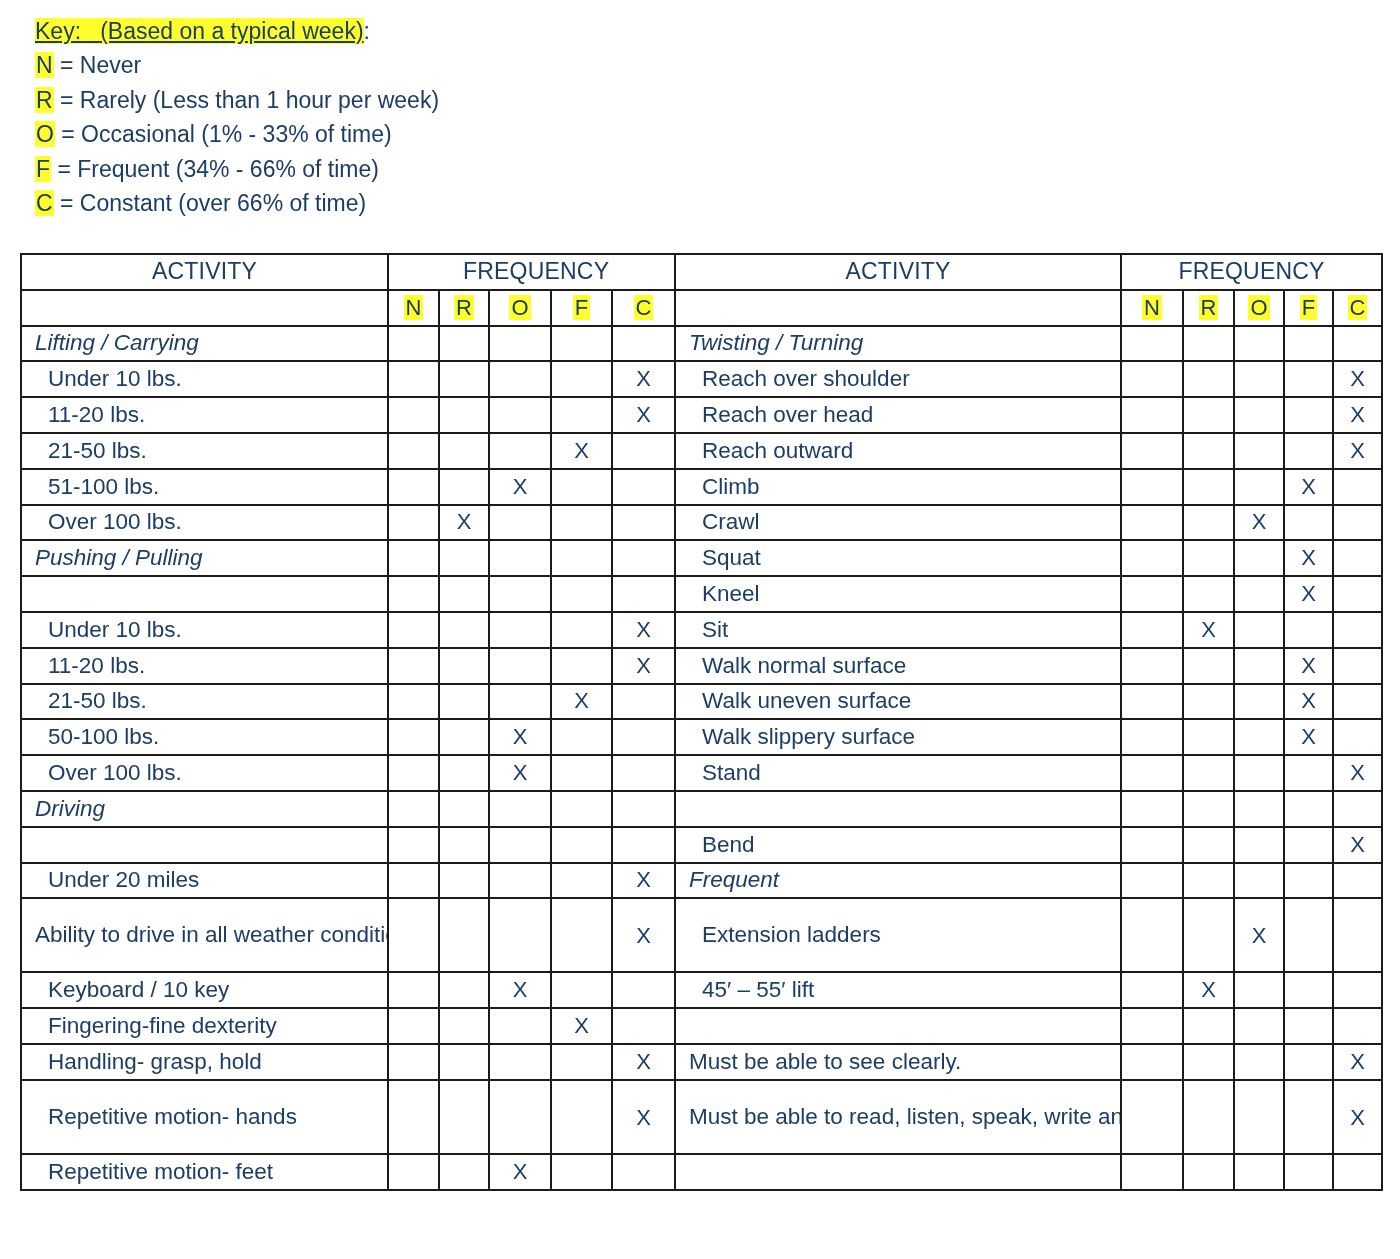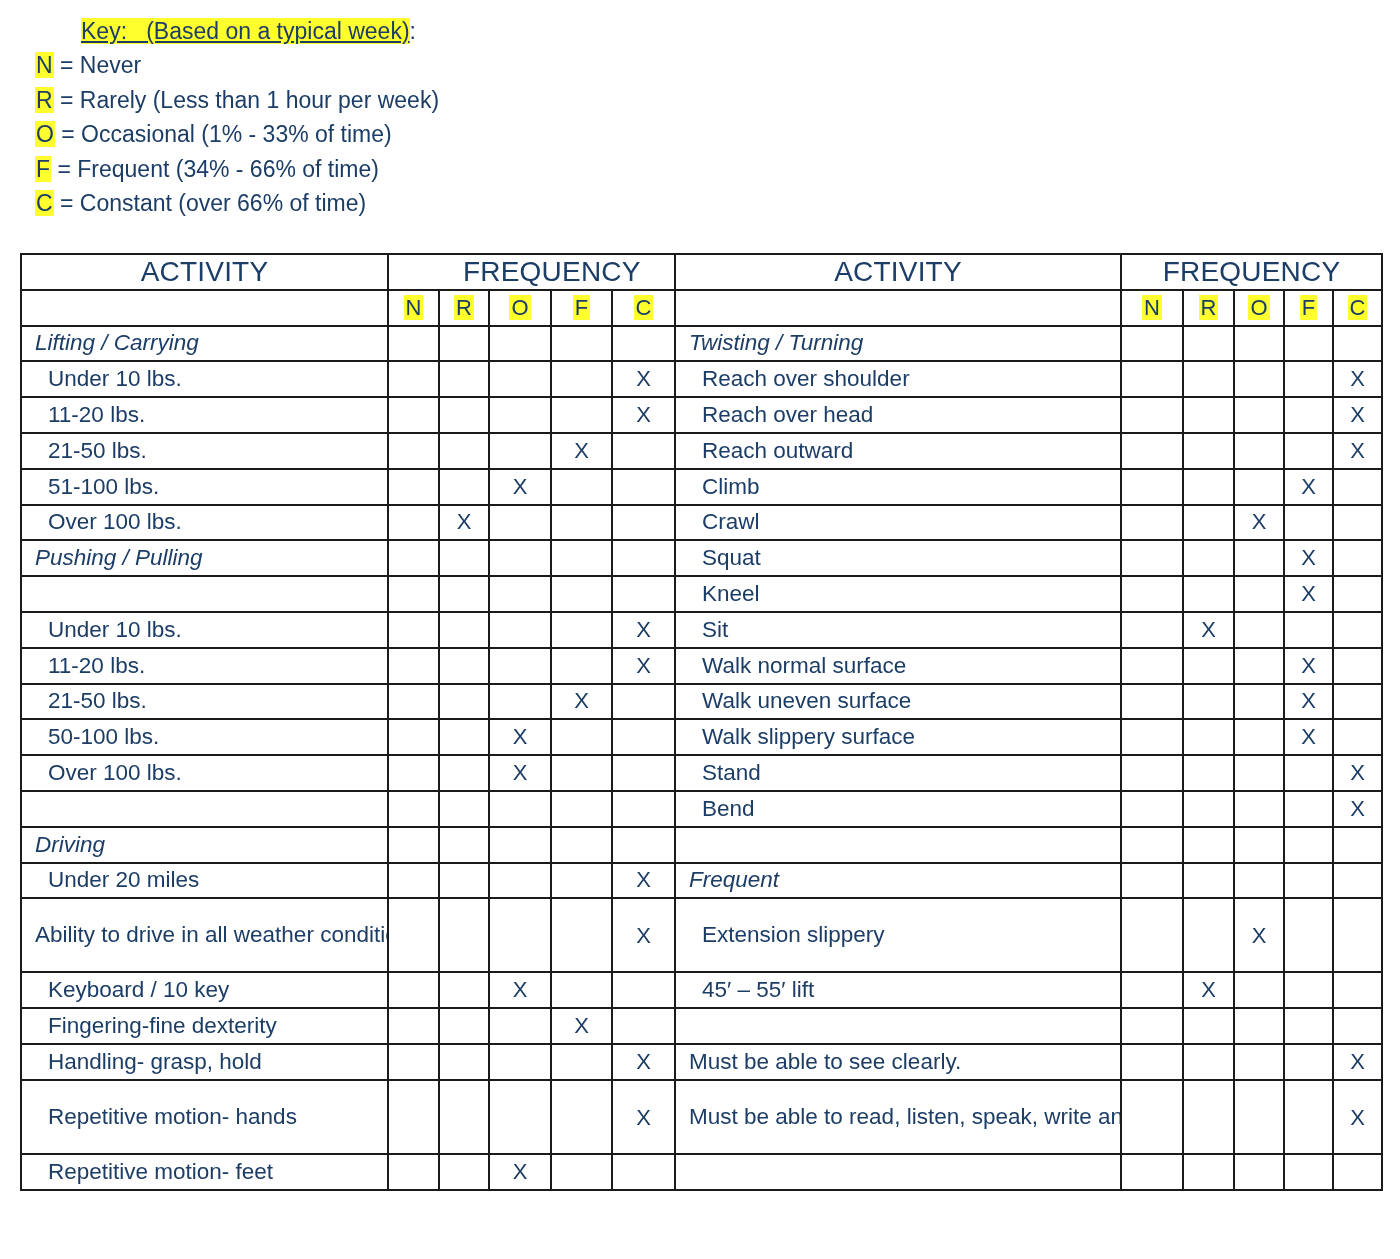--- a/index.html
+++ b/index.html
@@ -7,41 +7,41 @@
     width: 1400px; height: 1259px; position: relative; overflow: hidden;
     font-family: "Liberation Sans", "DejaVu Sans", sans-serif;
     color: #1a3f6b;
   }
   .key {
     position: absolute; left: 35px; top: 14px;
     font-size: 23px; line-height: 34.4px; color: #1c3d66;
   }
   .key .line { white-space: nowrap; }
   .hl { background: #ffff2e; }
-  .key-title { text-decoration: underline; margin-left: 46px; }
+  .key-title { text-decoration: underline; }
   .key .letter { background: #ffff2e; padding: 0 1px; }
 
   table.grid {
     position: absolute; left: 20px; top: 253px;
     width: 1361px;
     border-collapse: collapse;
     table-layout: fixed;
     font-size: 22.5px;
   }
   table.grid td, table.grid th {
     border: 2px solid #1b1b1b;
     padding: 0;
     height: 33.8px;
     vertical-align: middle;
     color: #1c3d66;
     font-weight: normal;
     overflow: hidden;
     white-space: nowrap;
   }
-  th.hdr { text-align: center; font-weight: bold; font-size: 28px; color: #1d4a85; letter-spacing: 0.2px; border-radius: 11px; }
+  th.hdr { text-align: center; font-weight: bold; font-size: 23px; color: #1d4a85; letter-spacing: 0.2px; border-radius: 11px; }
   th.hdr-freq { text-align: left; padding-left: 74px !important; }
   th.letter { text-align: center; font-weight: bold; font-size: 22px; color: #1d4a85; }
   th.letter span { background: #ffff2e; padding: 0 2px; }
   td.cat { font-style: italic; font-weight: bold; color: #1d4a85; padding-left: 13px !important; }
   td.item { padding-left: 26px !important; margin-left: 44px; }
   td.item-flush { padding-left: 13px !important; }
   td.mark { text-align: center; font-size: 22px; color: #1c3d66; }
   td.multi { white-space: normal; line-height: 34px; vertical-align: top; padding-top: 0 !important; }
   tr.tall td { height: 70px; }
   td.top { vertical-align: top; padding-top: 2px !important; }
@@ -274,46 +274,46 @@
         <td class="mark"></td>
         <td class="mark"></td>
         <td class="item">Stand</td>
         <td class="mark"></td>
         <td class="mark"></td>
         <td class="mark"></td>
         <td class="mark"></td>
         <td class="mark">X</td>
       </tr>
       <tr>
+        <td class="cat">Driving</td>
+        <td class="mark"></td>
+        <td class="mark"></td>
+        <td class="mark"></td>
+        <td class="mark"></td>
+        <td class="mark"></td>
         <td class="item"></td>
         <td class="mark"></td>
         <td class="mark"></td>
         <td class="mark"></td>
         <td class="mark"></td>
         <td class="mark"></td>
+      </tr>
+      <tr>
+        <td class="item"></td>
+        <td class="mark"></td>
+        <td class="mark"></td>
+        <td class="mark"></td>
+        <td class="mark"></td>
+        <td class="mark"></td>
         <td class="item">Bend</td>
         <td class="mark"></td>
         <td class="mark"></td>
         <td class="mark"></td>
         <td class="mark"></td>
         <td class="mark">X</td>
-      </tr>
-      <tr>
-        <td class="cat">Driving</td>
-        <td class="mark"></td>
-        <td class="mark"></td>
-        <td class="mark"></td>
-        <td class="mark"></td>
-        <td class="mark"></td>
-        <td class="item"></td>
-        <td class="mark"></td>
-        <td class="mark"></td>
-        <td class="mark"></td>
-        <td class="mark"></td>
-        <td class="mark"></td>
       </tr>
       <tr>
         <td class="item">Under 20 miles</td>
         <td class="mark"></td>
         <td class="mark"></td>
         <td class="mark"></td>
         <td class="mark"></td>
         <td class="mark">X</td>
         <td class="cat">Frequent</td>
         <td class="mark"></td>
@@ -322,21 +322,21 @@
         <td class="mark"></td>
         <td class="mark"></td>
       </tr>
       <tr class="tall">
         <td class="item-flush multi">Ability to drive in all weather conditions, night and day.</td>
         <td class="mark top"></td>
         <td class="mark top"></td>
         <td class="mark top"></td>
         <td class="mark top"></td>
         <td class="mark top">X</td>
-        <td class="item multi">Extension slippery</td>
+        <td class="item multi">Extension ladders</td>
         <td class="mark top"></td>
         <td class="mark top"></td>
         <td class="mark top">X</td>
         <td class="mark top"></td>
         <td class="mark top"></td>
       </tr>
       <tr>
         <td class="item">Keyboard / 10 key</td>
         <td class="mark"></td>
         <td class="mark"></td>

